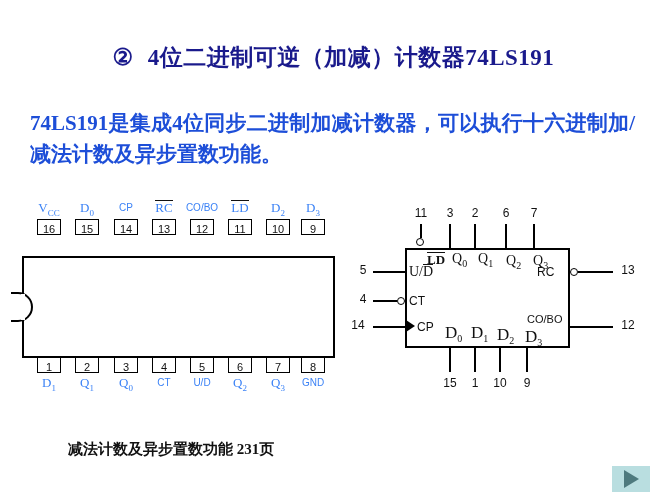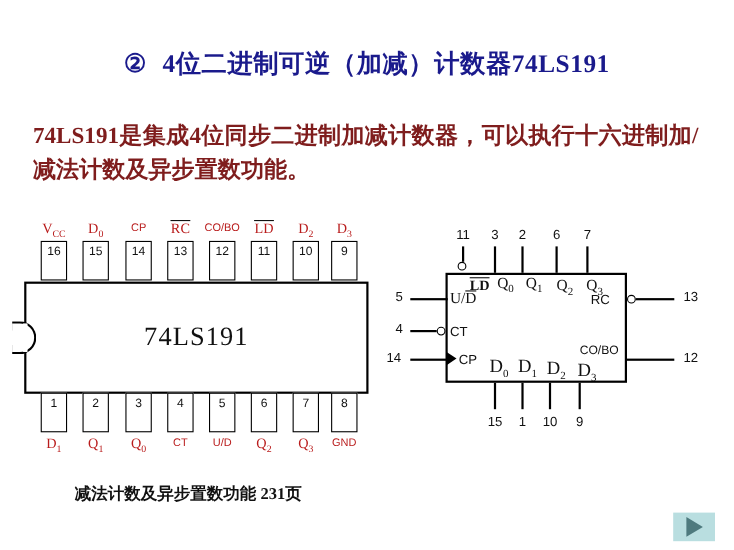--- a/index.html
+++ b/index.html
@@ -31,21 +31,21 @@
     white-space: nowrap;
   }
   #slide-title .marker { margin-right: 14px; }
 
   
   #body-paragraph {
     position: absolute;
     left: 30px;
     top: 108px;
     width: 605px;
-    color: #7f1d1d;
+    color: #1d4ed8;
     font-family: "Liberation Serif", serif;
     font-weight: bold;
     font-size: 21px;
     line-height: 31px;
     text-align: justify;
   }
 
   
   #figure-area {
     position: absolute;
@@ -112,40 +112,40 @@
     position: absolute;
     width: 36px;
     text-align: center;
   }
   .pin-col.top { top: 0px; }
   .pin-col.bottom { top: 157px; }
 
   .pin-name {
     font-family: "Liberation Serif", serif;
     font-size: 13px;
-    color: #b91c1c;
+    color: #3b82f6;
     line-height: 15px;
     height: 17px;
     white-space: nowrap;
   }
   .pin-name .sub {
     font-size: 9px;
     vertical-align: sub;
   }
   .pin-name .ovb {
     border-top: 1.4px solid #111;
     padding-top: 0px;
     display: inline-block;
     line-height: 13px;
   }
   .pin-name.small { font-size: 10px; font-family: "Liberation Sans", sans-serif; }
 
   .pin-box {
     width: 24px;
-    height: 36px;
+    height: 16px;
     margin: 2px auto 0 auto;
     border: 1.4px solid #000;
     box-sizing: border-box;
     background: #fff;
     font-family: "Liberation Sans", sans-serif;
     font-size: 11px;
     color: #111;
     line-height: 18px;
     text-align: center;
   }
@@ -261,21 +261,20 @@
 
 <div id="body-paragraph">74LS191是集成4位同步二进制加减计数器，可以执行十六进制加/减法计数及异步置数功能。</div>
 
 <div id="figure-area">
 
   <div id="dip-figure">
 
     <div id="dip-body"></div>
     <div id="dip-notch"></div>
     <div id="dip-notch-mask"></div>
-    <div id="dip-chip-label">74LS191</div>
 
     <div class="pin-col top" style="left:9px">
       <div class="pin-name">V<span class="sub">CC</span></div>
       <div class="pin-box">16</div>
     </div>
     <div class="pin-col top" style="left:47px">
       <div class="pin-name">D<span class="sub">0</span></div>
       <div class="pin-box">15</div>
     </div>
     <div class="pin-col top" style="left:86px">

